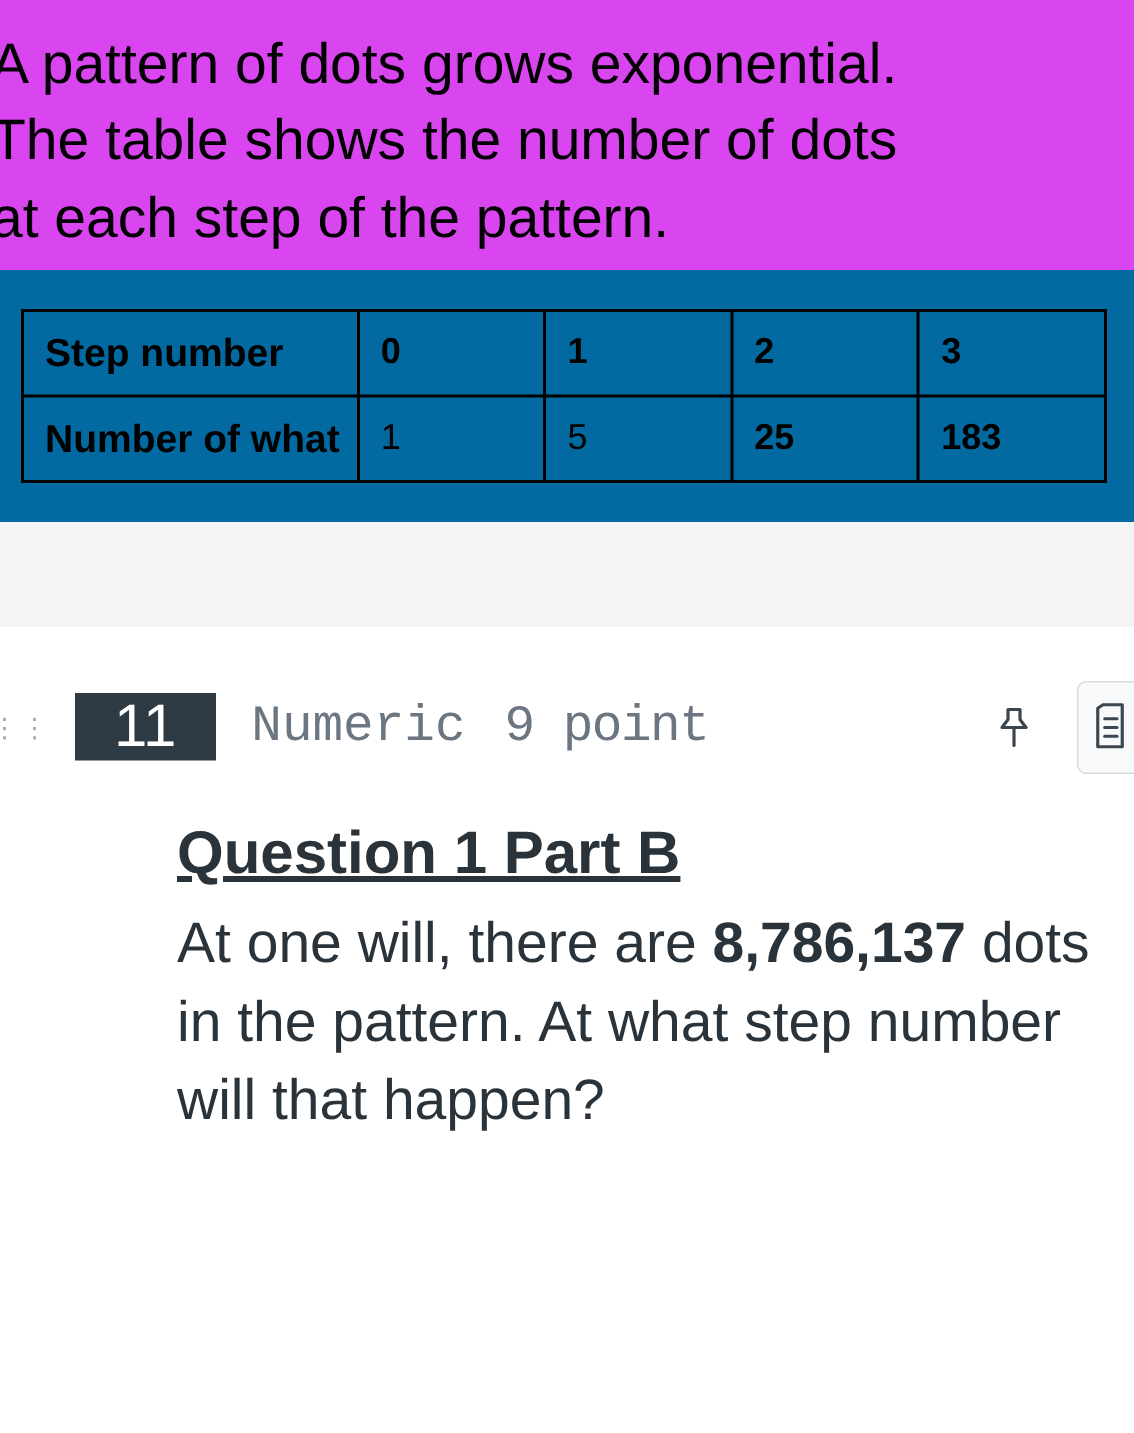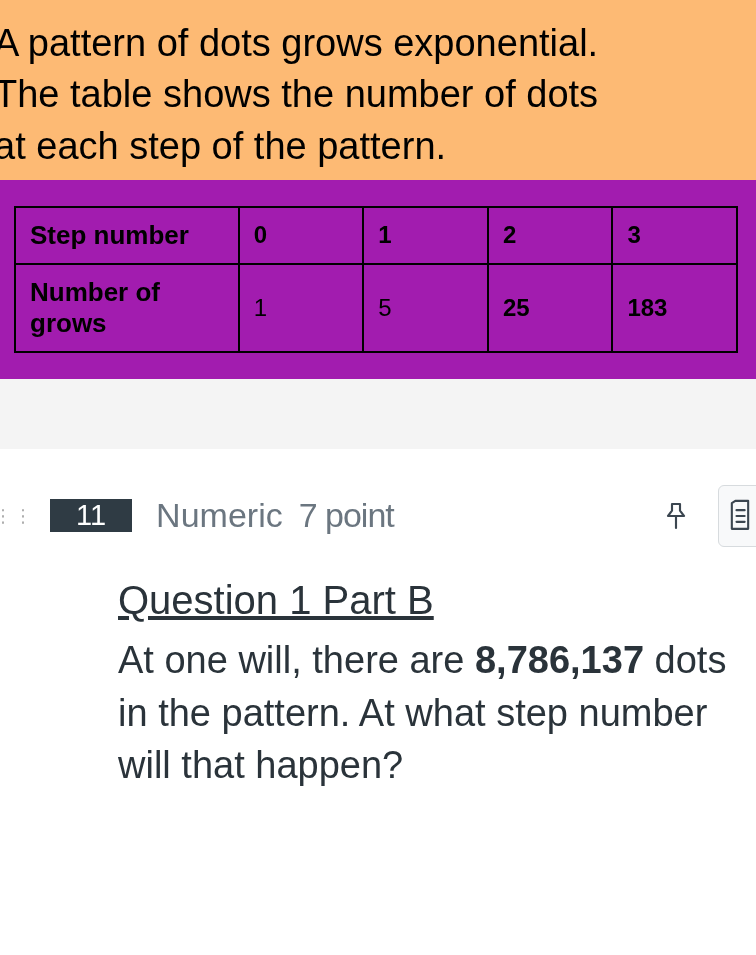--- a/index.html
+++ b/index.html
@@ -1,45 +1,45 @@
 <!DOCTYPE html>
 <html><head>
 <meta charset="utf-8">
 <style>
   * { box-sizing: border-box; margin: 0; padding: 0; }
   html, body { width: 756px; height: 955px; font-family: Arial, Helvetica, sans-serif; background: #fff; overflow: hidden; }
   .page { width: 756px; height: 955px; display: flex; flex-direction: column; }
 
-  .intro-block { background: #fdba74; padding: 18px 0 8px 0; }
+  .intro-block { background: #d946ef; padding: 18px 0 8px 0; }
   .intro-text { font-size: 38px; line-height: 1.35; color: #000; margin-left: -6px; font-family: Arial, sans-serif; }
 
-  .table-wrap { background: #a21caf; padding: 26px 18px 26px 14px; }
+  .table-wrap { background: #0369a1; padding: 26px 18px 26px 14px; }
   table.data { border-collapse: collapse; width: 100%; table-layout: fixed; }
   table.data td { border: 2px solid #000; padding: 12px 8px 12px 14px; font-size: 24px; text-align: left; vertical-align: middle; }
   table.data col.label { width: 31%; }
   table.data col.val { width: 17.25%; }
   table.data td.label { font-weight: 700; font-size: 26px; }
   table.data td.val { font-weight: 400; }
   tr.row2 td.val { font-weight: 400; }
   tr.row2 td.val.bold { font-weight: 700; }
 
   .pad { background: #f4f4f4; height: 70px; }
 
   .qrow { display: flex; align-items: center; gap: 24px; padding: 36px 0 12px 0; background: #fff; }
   .dots { color: #aaa; font-size: 18px; letter-spacing: 2px; width: 32px; text-align: center; margin-left: -6px; }
-  .qnum { background: #2f3b44; color: #fff; font-size: 29px; font-weight: 400; padding: 0 26px; }
-  .qmeta { display: flex; align-items: flex-start; gap: 16px; color: #6b7680; font-size: 34px; font-family: Liberation Sans, sans-serif; }
+  .qnum { background: #2f3b44; color: #fff; font-size: 40px; font-weight: 400; padding: 0 26px; }
+  .qmeta { display: flex; align-items: flex-start; gap: 26px; color: #6b7680; font-size: 34px; font-family: Liberation Mono, monospace; }
   .qmeta .points { letter-spacing: -1px; }
   .spacer { flex: 1; }
   .pin { color: #3b4650; width: 36px; height: 36px; display: flex; align-items: center; justify-content: center; }
   .rubric { border: 1px solid #d7dbde; border-radius: 6px; background: #f8f9fa; width: 44px; height: 62px; display: flex; align-items: center; justify-content: center; margin-right: -6px; }
   .rubric svg { color: #3b4650; }
 
   .qbody { padding: 14px 0 0 118px; font-family: -apple-system, "Segoe UI", "Helvetica Neue", Arial, sans-serif; color: #2a333a; font-size: 38px; line-height: 1.38; }
-  .qtitle { font-weight: 400; text-decoration: underline; font-size: 40px; margin-bottom: 6px; }
+  .qtitle { font-weight: 700; text-decoration: underline; font-size: 40px; margin-bottom: 6px; }
   .qbody .bold { font-weight: 700; }
 </style>
 </head>
 <body>
 
 <div class="page">
 
   <div class="intro-block">
     <div class="intro-text">A pattern of dots grows exponential.</div>
     <div class="intro-text">The table shows the number of dots</div>
@@ -57,38 +57,38 @@
       </colgroup>
       <tbody>
           <tr>
         <td class="label">Step number</td>
         <td class="val" style="font-weight:700">0</td>
         <td class="val" style="font-weight:700">1</td>
         <td class="val" style="font-weight:700">2</td>
         <td class="val" style="font-weight:700">3</td>
       </tr>
       <tr class="row2">
-        <td class="label">Number of grows</td>
+        <td class="label">Number of what</td>
         <td class="val">1</td>
         <td class="val">5</td>
         <td class="val bold" style="font-weight:700">25</td>
         <td class="val bold" style="font-weight:700">183</td>
       </tr>
     </tbody>
       </table>
   </div>
 
   <div class="pad"></div>
 
   <div class="qrow">
     <div class="dots">⋮⋮</div>
     <div class="qnum">11</div>
     <div class="qmeta">
       <span>Numeric</span>
-      <span class="points">7 point</span>
+      <span class="points">9 point</span>
     </div>
     <div class="spacer"></div>
     <div class="pin">
       <svg width="32" height="32" viewBox="0 0 24 24" fill="none" stroke="currentColor" stroke-width="1.6" stroke-linecap="round" stroke-linejoin="round">
         <path d="M9 3l6 0 0 5 3 4-12 0 3-4 0-5z"></path>
         <line x1="12" y1="12" x2="12" y2="21"></line>
       </svg>
     </div>
     <div class="rubric">
       <svg width="28" height="34" viewBox="0 0 24 28" fill="none" stroke="currentColor" stroke-width="1.8" stroke-linecap="round" stroke-linejoin="round">

